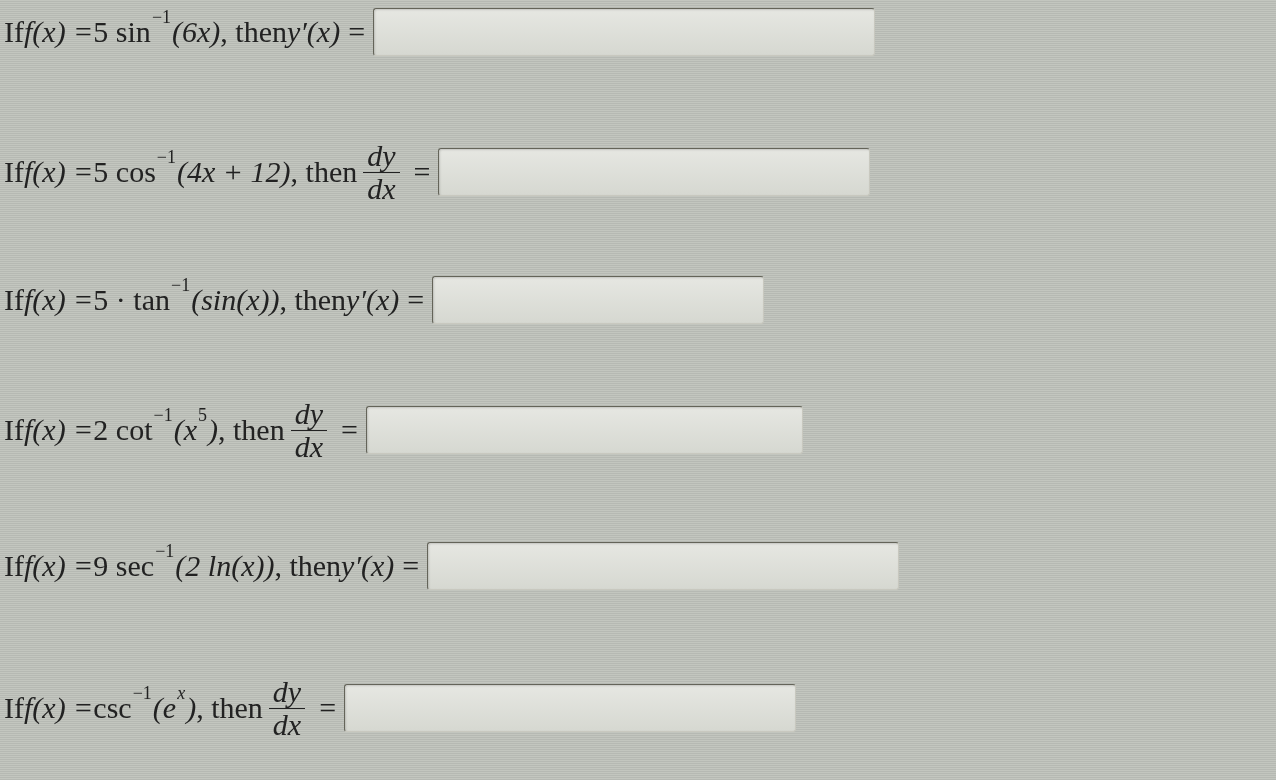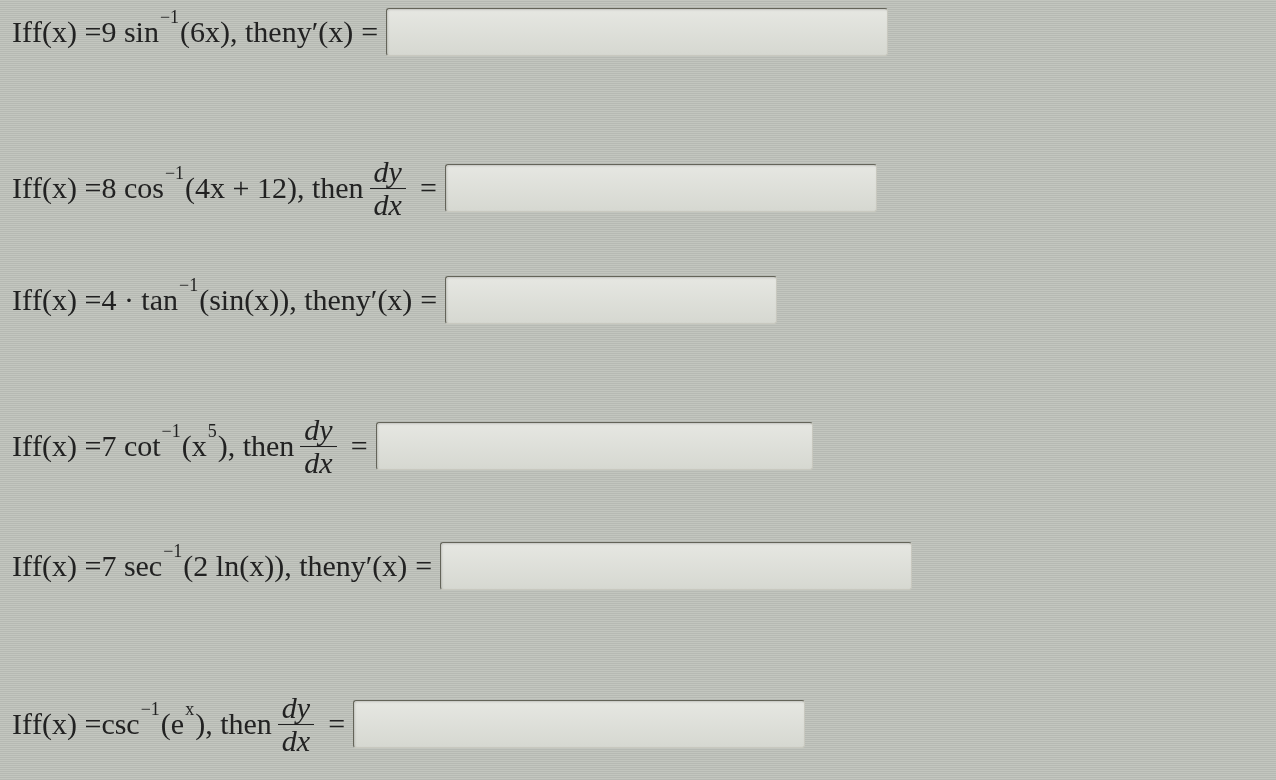--- a/index.html
+++ b/index.html
@@ -15,24 +15,25 @@
     color: #222;
     font-size: 30px;
     position: relative;
   }
   .row {
     position: absolute;
     left: 0;
     right: 0;
     display: flex;
     align-items: center;
-    padding-left: 12px;
+    padding-left: 4px;
     white-space: nowrap;
   }
   .math {
+    font-style: italic;
   }
   .roman {
     font-style: normal;
   }
   .sup {
     font-size: 0.6em;
     position: relative;
     top: -0.8em;
     margin-left: 1px;
     margin-right: 1px;
@@ -53,97 +54,97 @@
     box-shadow: inset 1px 1px 2px rgba(0,0,0,0.15);
     height: 46px;
     vertical-align: middle;
   }
   .frac {
     display: inline-flex;
     flex-direction: column;
     align-items: center;
     vertical-align: middle;
     font-style: italic;
-    margin: 16px 6px;
+    margin: 0 6px;
     line-height: 1.05;
   }
   .frac .num, .frac .den {
     padding: 0 4px;
   }
   .frac .bar {
     width: 100%;
     height: 0;
     border-top: 1.5px solid #222;
   }
 </style>
 </head>
 <body>
 
 <div class="row" style="top:8px;">
   <span class="roman">If </span>
   <span class="math">f(x) = </span>
-  <span class="roman">9 sin</span>
+  <span class="roman">5 sin</span>
   <span class="sup roman">−1</span>
   <span class="math">(6x)</span>
   <span class="roman">, then </span>
   <span class="math">y′(x) </span>
   <span class="eq">=</span>
   <span class="answer" style="width:500px;"></span>
 </div>
 
 <div class="row" style="top:140px;">
   <span class="roman">If </span>
   <span class="math">f(x) = </span>
-  <span class="roman">8 cos</span>
+  <span class="roman">5 cos</span>
   <span class="sup roman">−1</span>
   <span class="math">(4x + 12)</span>
   <span class="roman">, then </span>
   <span class="frac">
     <span class="num">dy</span>
     <span class="bar"></span>
     <span class="den">dx</span>
   </span>
   <span class="eq">=</span>
   <span class="answer" style="width:430px;"></span>
 </div>
 
 <div class="row" style="top:276px;">
   <span class="roman">If </span>
   <span class="math">f(x) = </span>
-  <span class="roman">4 · tan</span>
+  <span class="roman">5 · tan</span>
   <span class="sup roman">−1</span>
   <span class="math">(sin(x))</span>
   <span class="roman">, then </span>
   <span class="math">y′(x) </span>
   <span class="eq">=</span>
   <span class="answer" style="width:330px;"></span>
 </div>
 
 <div class="row" style="top:398px;">
   <span class="roman">If </span>
   <span class="math">f(x) = </span>
-  <span class="roman">7 cot</span>
+  <span class="roman">2 cot</span>
   <span class="sup roman">−1</span>
   <span class="math">(x</span>
   <span class="sup roman">5</span>
   <span class="math">)</span>
   <span class="roman">, then </span>
   <span class="frac">
     <span class="num">dy</span>
     <span class="bar"></span>
     <span class="den">dx</span>
   </span>
   <span class="eq">=</span>
   <span class="answer" style="width:435px;"></span>
 </div>
 
 <div class="row" style="top:542px;">
   <span class="roman">If </span>
   <span class="math">f(x) = </span>
-  <span class="roman">7 sec</span>
+  <span class="roman">9 sec</span>
   <span class="sup roman">−1</span>
   <span class="math">(2 ln(x))</span>
   <span class="roman">, then </span>
   <span class="math">y′(x) </span>
   <span class="eq">=</span>
   <span class="answer" style="width:470px;"></span>
 </div>
 
 <div class="row" style="top:676px;">
   <span class="roman">If </span>

